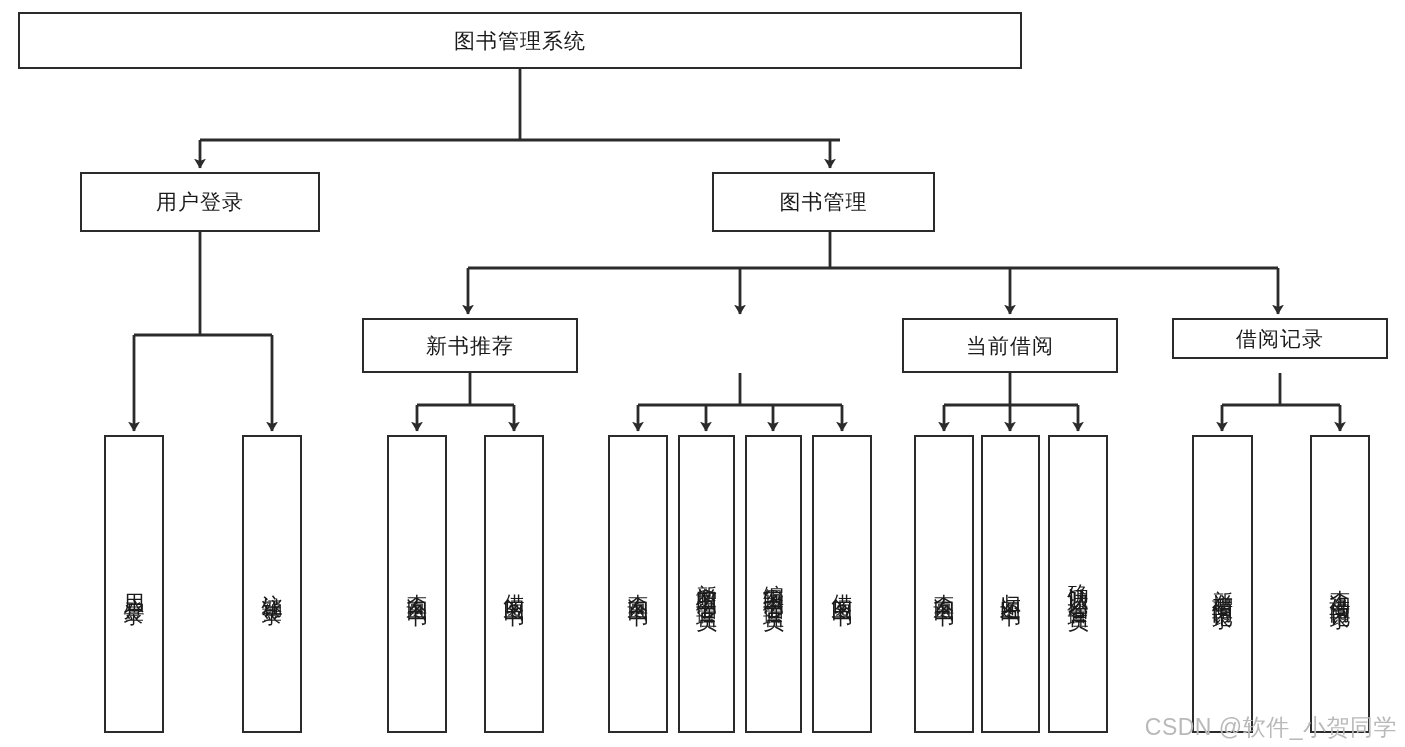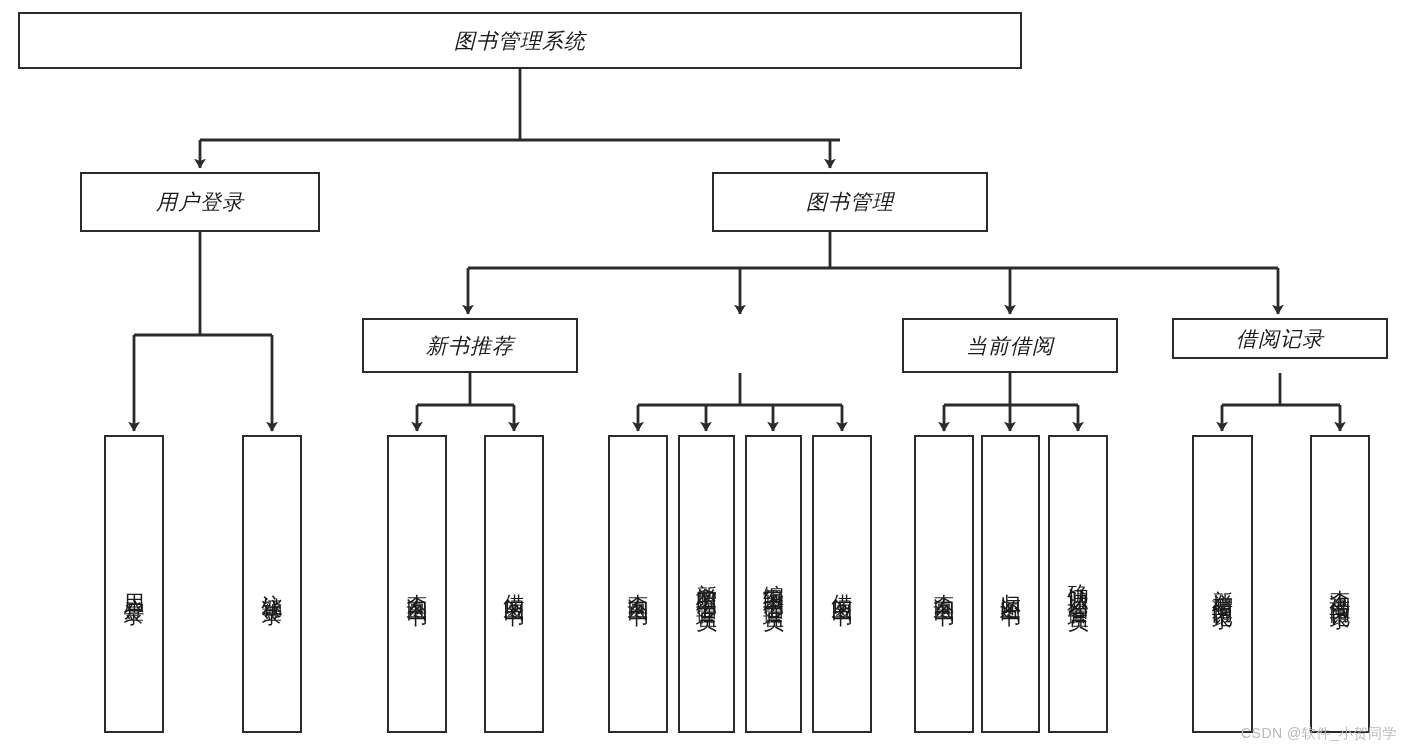--- a/index.html
+++ b/index.html
@@ -28,40 +28,39 @@
     background: #ffffff;
     border: 2.5px solid #2b2b2b;
     display: flex;
     align-items: center;
     justify-content: center;
     color: #1a1a1a;
   }
   .node.horiz {
     font-size: 21px;
     letter-spacing: 1px;
-    font-style: italic;
   }
   .node.vert {
     writing-mode: vertical-rl;
     text-orientation: upright;
     font-size: 21px;
     letter-spacing: 4px;
     padding-top: 2px;
     line-height: 1.05;
   }
   .node.vert .label {
     writing-mode: vertical-rl;
     text-orientation: upright;
     white-space: nowrap;
   }
   #watermark {
     position: absolute;
     right: 8px;
     bottom: 4px;
-    font-size: 14px;
+    font-size: 23px;
     color: #b9b9b9;
     letter-spacing: 0.5px;
     font-family: "Liberation Sans", "DejaVu Sans", sans-serif;
     pointer-events: none;
   }
 </style>
 </head>
 <body>
 
 <div id="canvas">
@@ -116,21 +115,21 @@
     </g>
   </svg>
 
   <div class="node horiz" id="n-root" style="left: 18px; top: 12px; width: 1004px; height: 57px;">
     <span class="label">图书管理系统</span>
   </div>
 
   <div class="node horiz" id="n-l1-0" style="left: 80px; top: 172px; width: 240px; height: 60px;">
     <span class="label">用户登录</span>
   </div>
-  <div class="node horiz" id="n-l1-1" style="left: 712px; top: 172px; width: 276px; height: 60px;">
+  <div class="node horiz" id="n-l1-1" style="left: 712px; top: 172px; width: 223px; height: 60px;">
     <span class="label">图书管理</span>
   </div>
 
   <div class="node horiz" id="n-l2-0" style="left: 362px; top: 318px; width: 216px; height: 55px;">
     <span class="label">新书推荐</span>
   </div>
   <div class="node horiz" id="n-l2-2" style="left: 902px; top: 318px; width: 216px; height: 55px;">
     <span class="label">当前借阅</span>
   </div>
   <div class="node horiz" id="n-l2-3" style="left: 1172px; top: 318px; width: 216px; height: 41px;">

